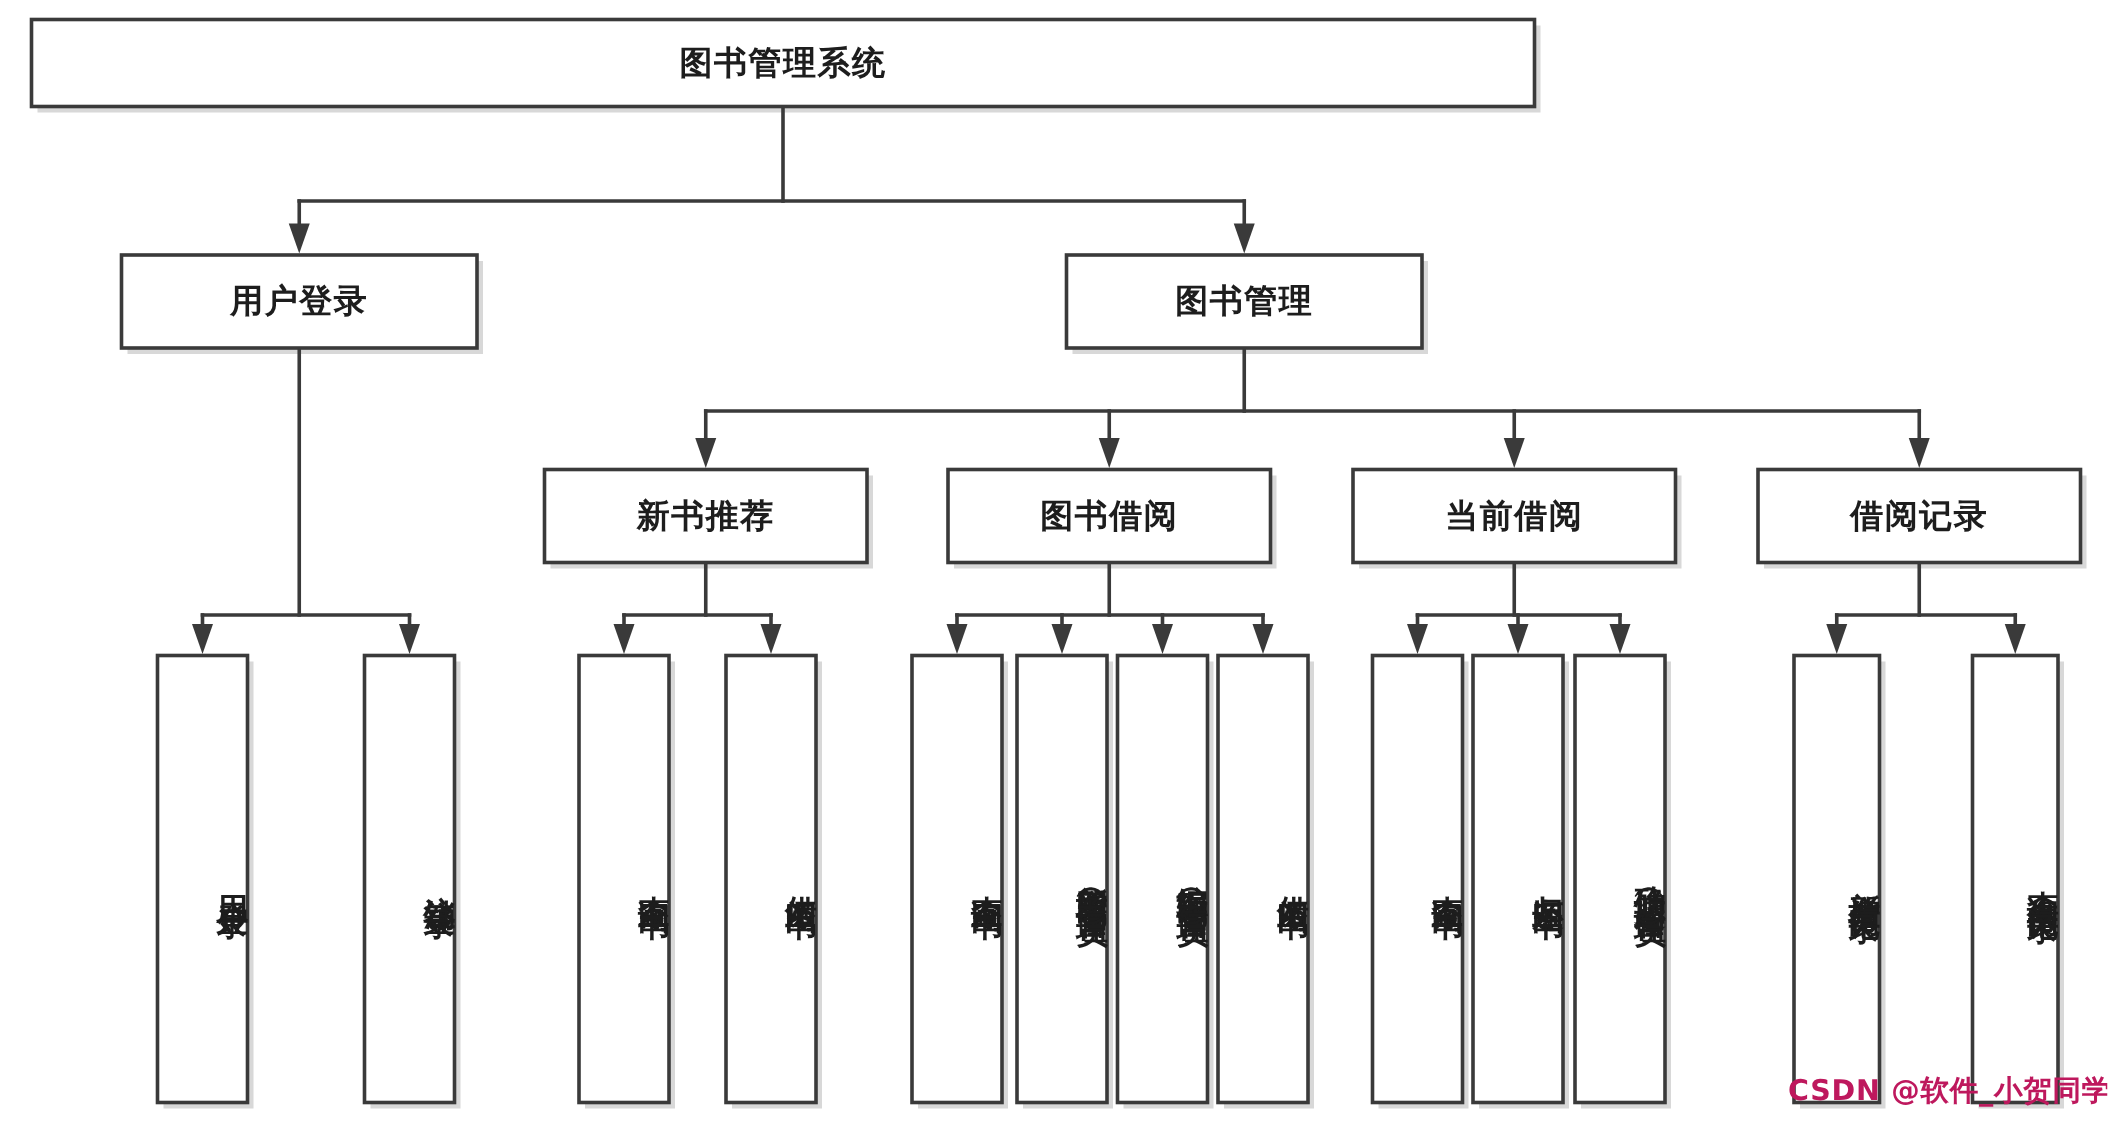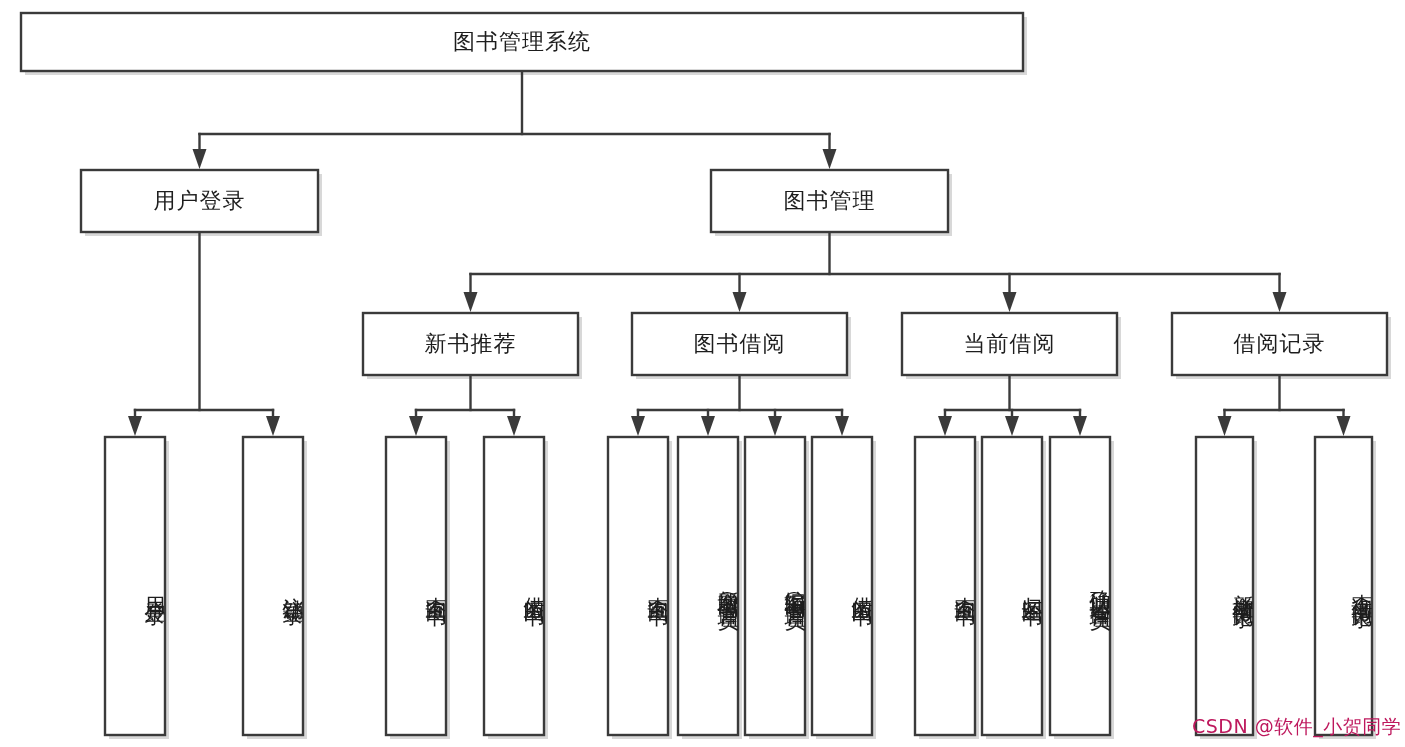--- a/index.html
+++ b/index.html
@@ -9,20 +9,21 @@
   }
   body {
     font-family: "DejaVu Sans", "Liberation Sans", sans-serif;
   }
   #canvas {
     position: relative;
     width: 1405px;
     height: 747px;
     background: #ffffff;
     overflow: hidden;
+    font-weight: bold;
   }
   svg.diagram {
     position: absolute;
     left: 0;
     top: 0;
     width: 1405px;
     height: 747px;
   }
   .node-box {
     fill: #ffffff;

